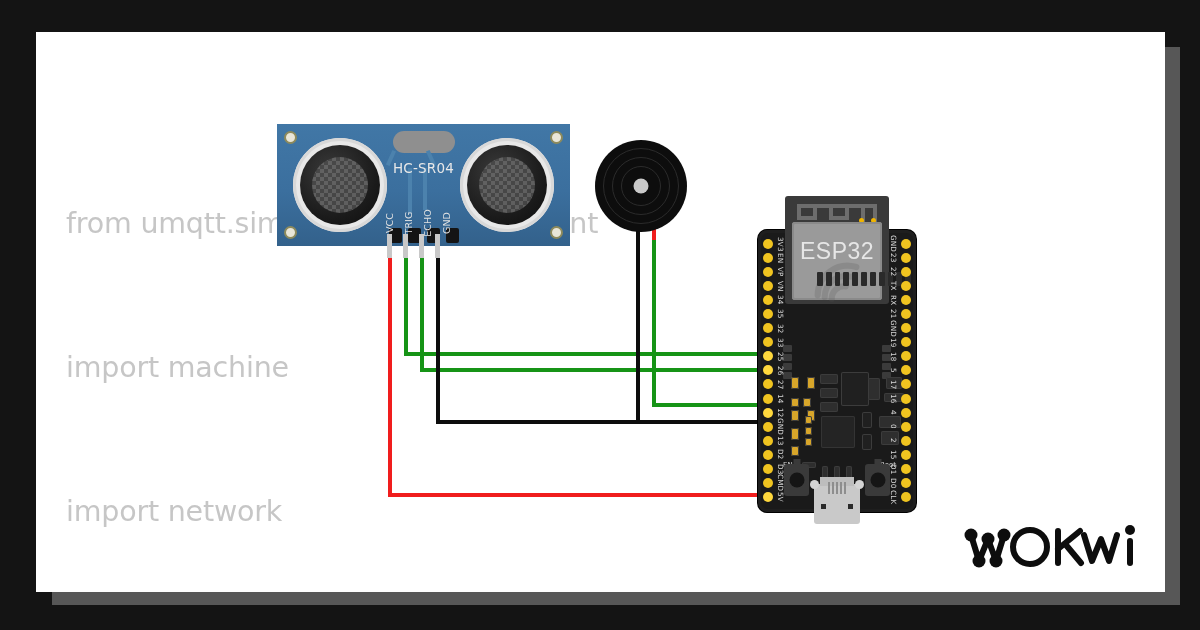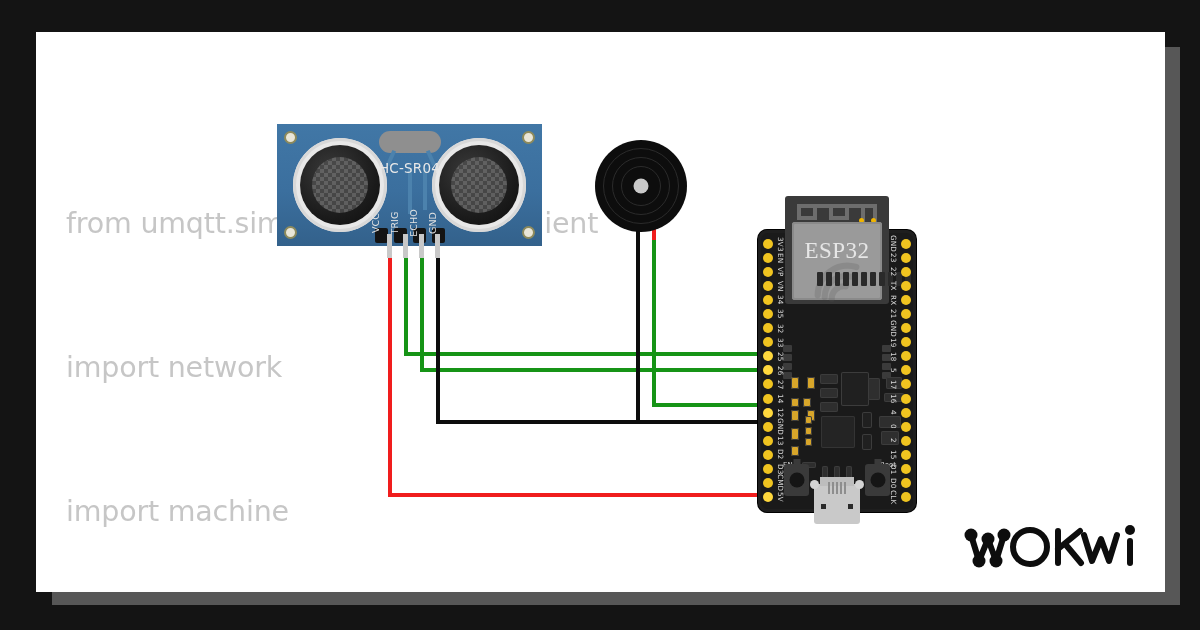--- a/index.html
+++ b/index.html
@@ -61,21 +61,21 @@
   .code .ln { display: block; height: 48px; }
 
   
   .diagram { position: absolute; inset: 0; z-index: 20; pointer-events: none; }
   .diagram > * { pointer-events: auto; }
 
   
   .hcsr04 {
     position: absolute;
     left: 277px; top: 124px;
-    width: 265px; height: 122px;
+    width: 293px; height: 122px;
     background: #1d4ed8;
     border-radius: 2px;
   }
   .hcsr04 .board-edge {
     position:absolute; inset:0;
     background: linear-gradient(180deg,#4177a6 0%, #3b6f9e 55%, #33618b 100%);
   }
   .hcsr04 .mnt {
     position: absolute; width: 13px; height: 13px;
     border-radius: 50%;
@@ -180,21 +180,21 @@
     position:absolute; left:27px; top:-34px;
     width:104px; height:108px; background:#3a3a3a; border-radius:3px;
   }
   .esp-shield {
     position:absolute; left:7px; top:26px;
     width:90px; height:78px; background:#9a9a9a; border-radius:3px;
     box-shadow: inset 0 0 0 2px #8a8a8a;
   }
   .esp-shield .lbl {
     position:absolute; left:50%; top:16px; transform:translateX(-50%);
-    color:#e6e6e6; font-size:23px; font-family:Liberation Serif, serif;
+    color:#e6e6e6; font-size:23px; font-family:Liberation Sans, sans-serif;
     letter-spacing:.5px;
   }
   .esp-shield .wifi {
     position:absolute; left:50%; bottom:-4px; transform:translateX(-50%);
     width:54px; height:44px; opacity:.22;
   }
   .ant { position:absolute; background:#6d6d6d; }
   .led-pair { position:absolute; right:13px; top:22px; display:flex; gap:7px; }
   .led-pair i { width:5px; height:5px; border-radius:50%; background:#f0b400; display:block; }
   .mod-pins { position:absolute; left:32px; top:76px; width:94px; height:14px; display:flex; gap:3px; }
@@ -235,22 +235,22 @@
 </head>
 <body>
 
 <div id="stage">
 
   <div class="panel-shadow"></div>
   <div class="panel"></div>
 
   <div class="code">
     <span class="ln">from umqtt.simple import MQTTClient</span>
+    <span class="ln">import machine</span>
     <span class="ln">import network</span>
-    <span class="ln">import machine</span>
     
     
     
     
     
     
     
   </div>
 
 

